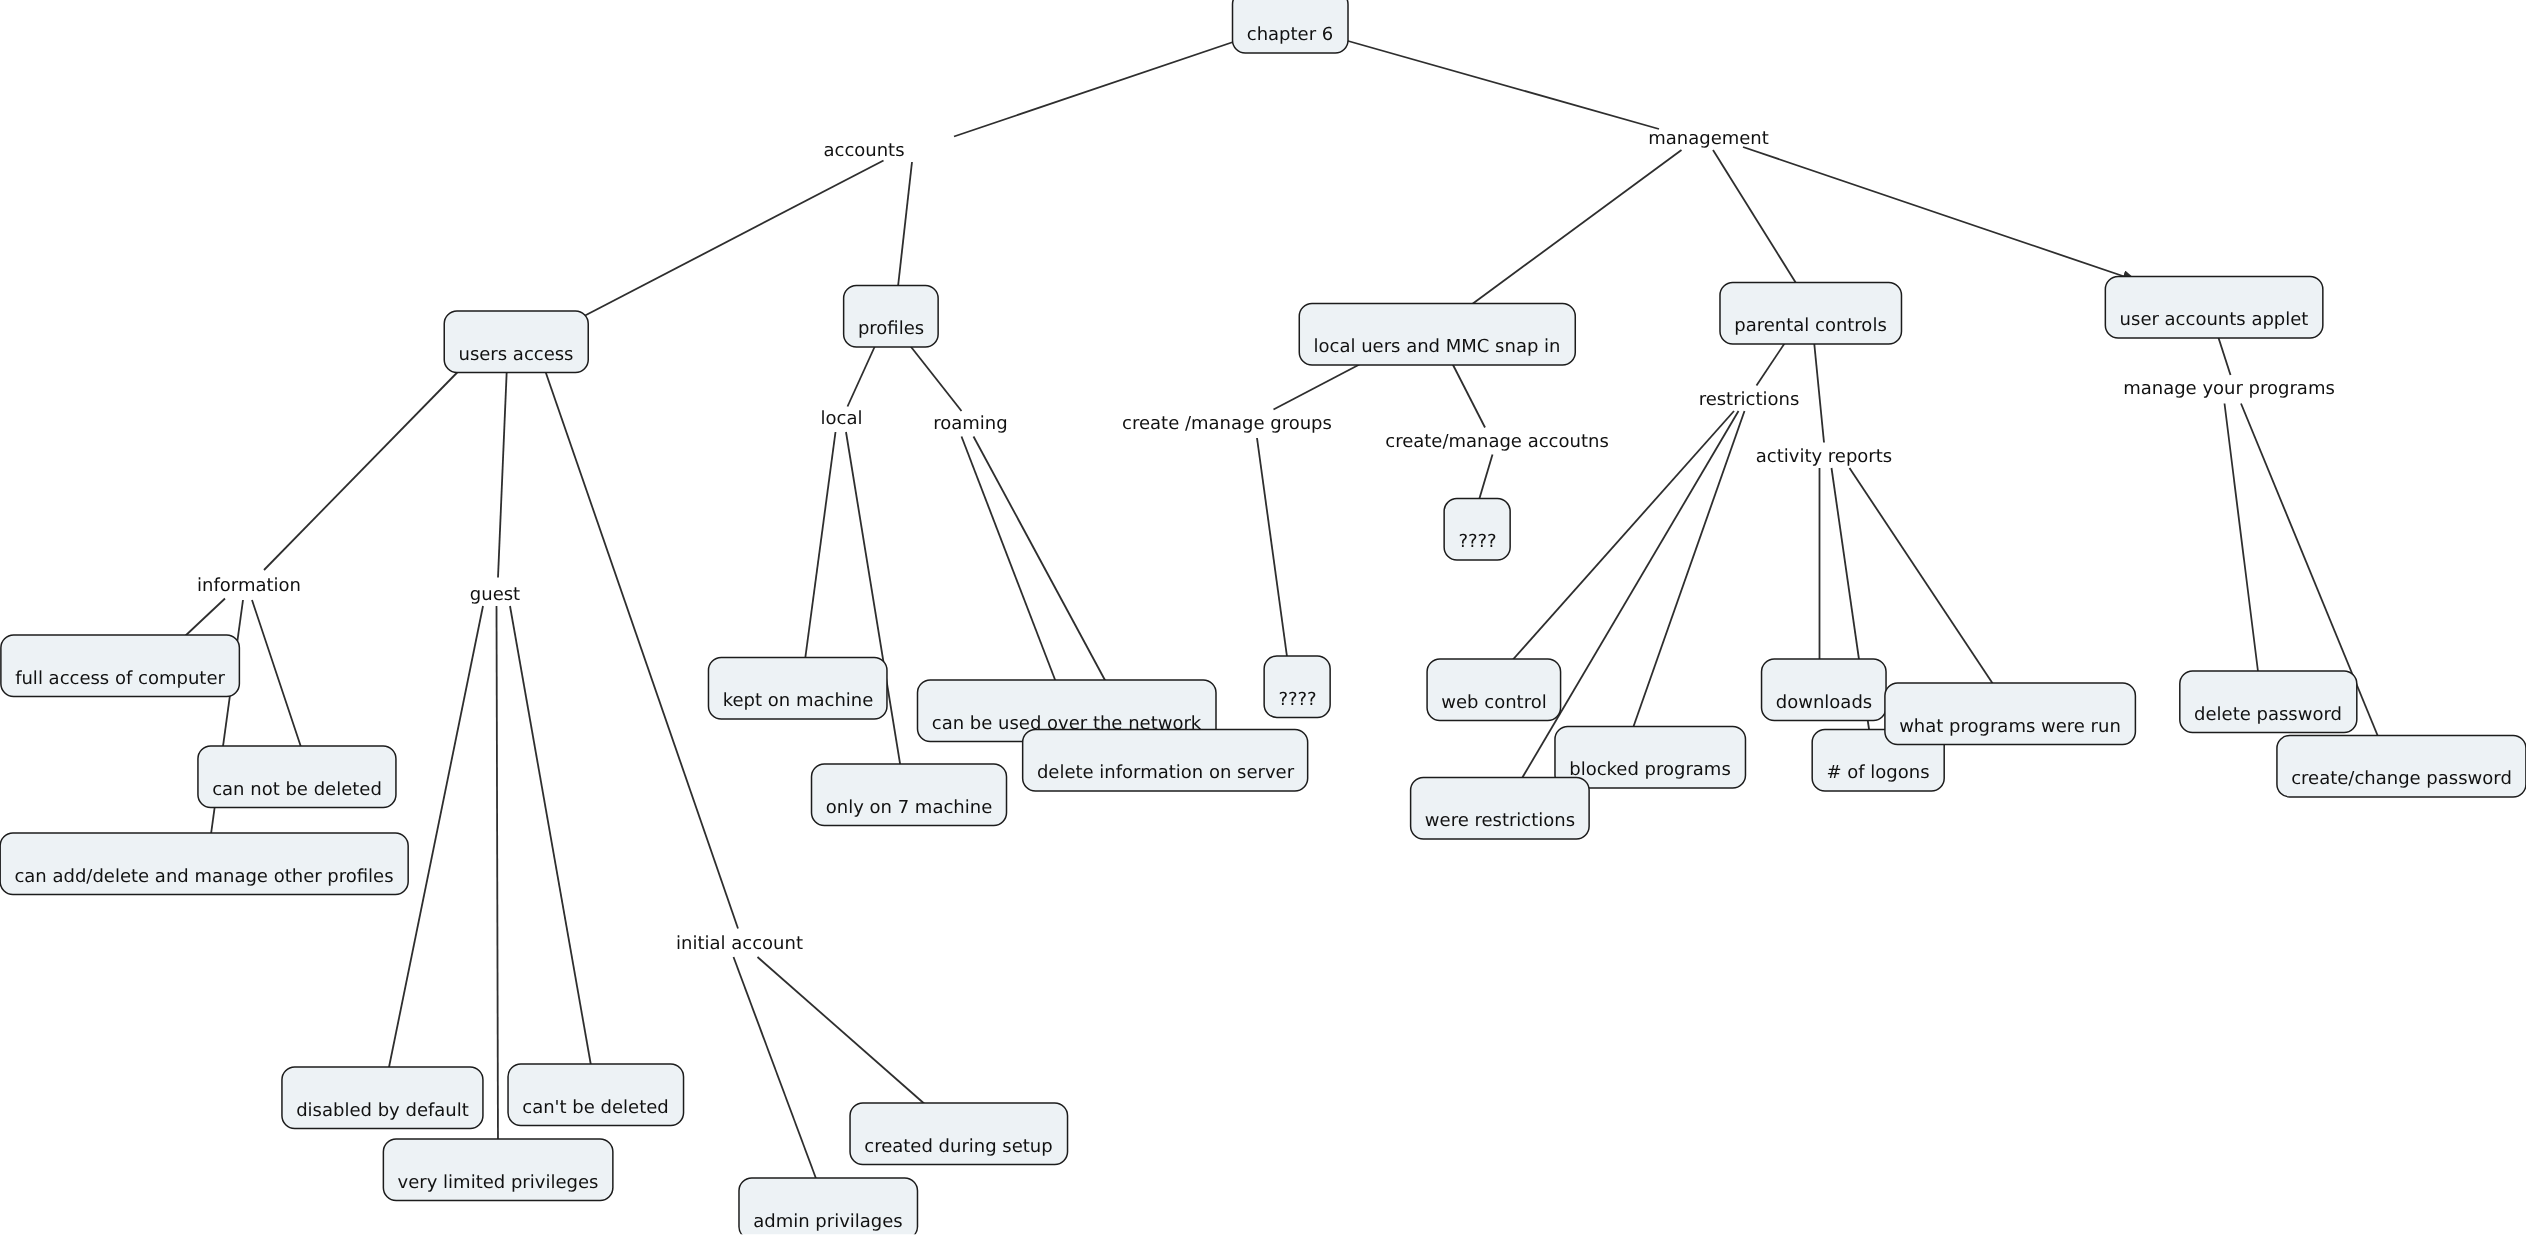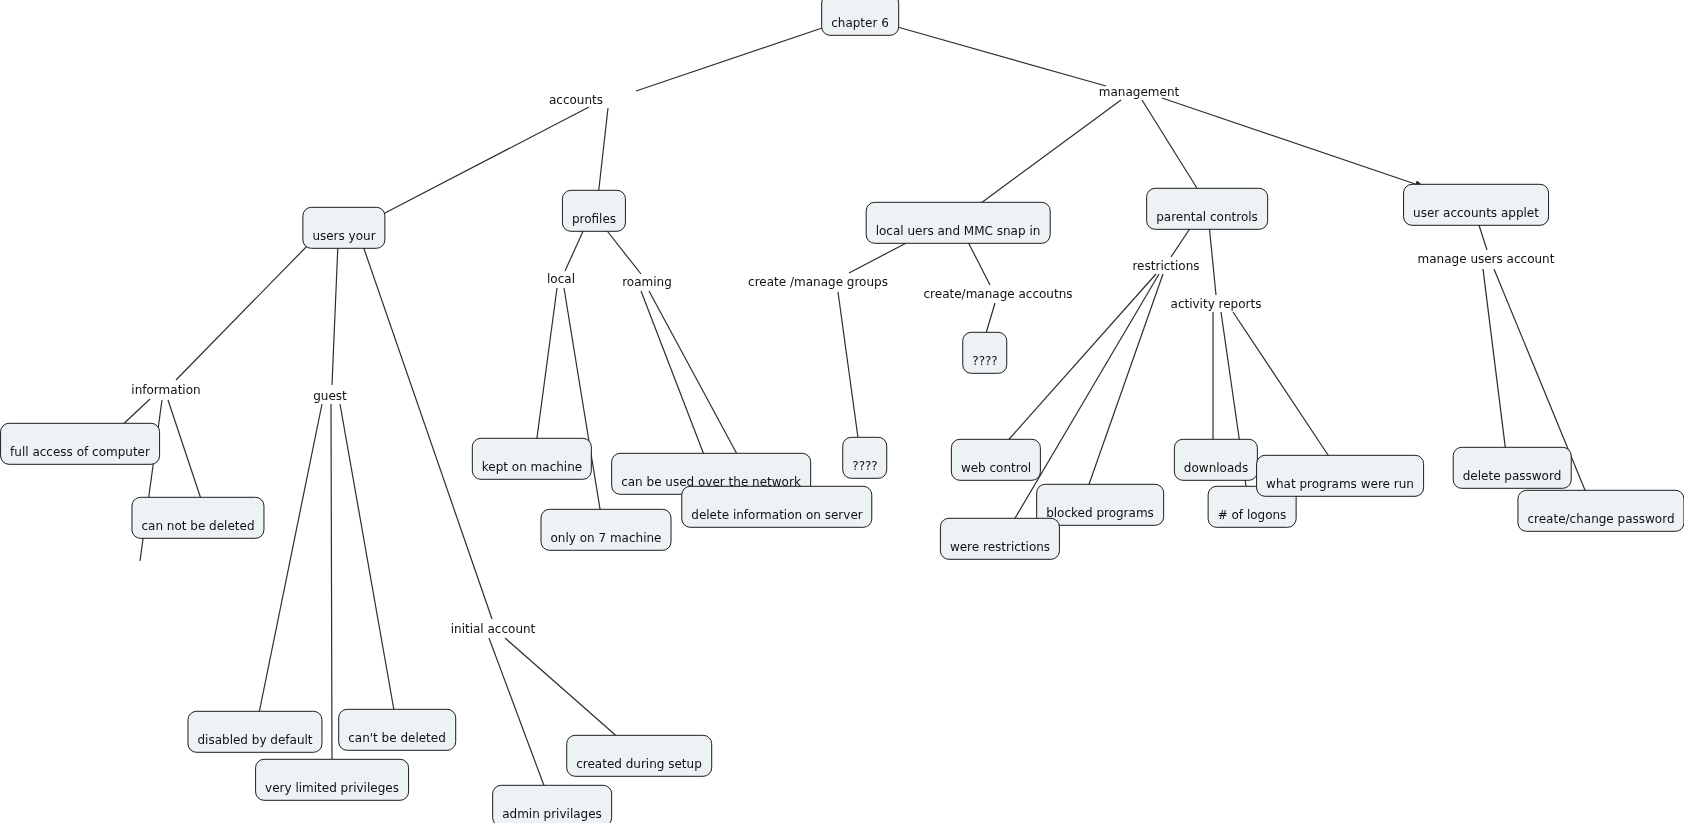--- a/index.html
+++ b/index.html
@@ -84,32 +84,33 @@
     <line x1="1233" y1="312" x2="1332" y2="461"></line>
     <line x1="1477" y1="219" x2="1487" y2="250"></line>
     <line x1="1483" y1="269" x2="1506" y2="453"></line>
     <line x1="1494" y1="269" x2="1587" y2="495"></line>
   </svg>
 
   <div class="node box" style="left:860px;top:15px">chapter 6</div>
   <div class="node" style="left:576px;top:100px">accounts</div>
   <div class="node" style="left:1139px;top:92px">management</div>
 
-  <div class="node box" style="left:344px;top:228px">users your</div>
+  <div class="node box" style="left:344px;top:228px">users access</div>
   <div class="node box" style="left:594px;top:211px">profiles</div>
   <div class="node box" style="left:958px;top:223px">local uers and MMC snap in</div>
   <div class="node box" style="left:1207px;top:209px">parental controls</div>
   <div class="node box" style="left:1476px;top:205px">user accounts applet</div>
 
   <div class="node" style="left:166px;top:390px">information</div>
   <div class="node" style="left:330px;top:396px">guest</div>
   <div class="node" style="left:493px;top:629px">initial account</div>
 
   <div class="node box" style="left:80px;top:444px">full access of computer</div>
   <div class="node box" style="left:198px;top:518px">can not be deleted</div>
+  <div class="node box" style="left:136px;top:576px">can add/delete and manage other profiles</div>
 
   <div class="node box" style="left:255px;top:732px">disabled by default</div>
   <div class="node box" style="left:397px;top:730px">can't be deleted</div>
   <div class="node box" style="left:332px;top:780px">very limited privileges</div>
 
   <div class="node box" style="left:639px;top:756px">created during setup</div>
   <div class="node box" style="left:552px;top:806px">admin privilages</div>
 
   <div class="node" style="left:561px;top:279px">local</div>
   <div class="node" style="left:647px;top:282px">roaming</div>
@@ -125,17 +126,17 @@
 
   <div class="node" style="left:1166px;top:266px">restrictions</div>
   <div class="node" style="left:1216px;top:304px">activity reports</div>
   <div class="node box" style="left:996px;top:460px">web control</div>
   <div class="node box" style="left:1100px;top:505px">blocked programs</div>
   <div class="node box" style="left:1000px;top:539px">were restrictions</div>
   <div class="node box" style="left:1216px;top:460px">downloads</div>
   <div class="node box" style="left:1252px;top:507px"># of logons</div>
   <div class="node box" style="left:1340px;top:476px">what programs were run</div>
 
-  <div class="node" style="left:1486px;top:259px">manage users account</div>
+  <div class="node" style="left:1486px;top:259px">manage your programs</div>
   <div class="node box" style="left:1512px;top:468px">delete password</div>
   <div class="node box" style="left:1601px;top:511px">create/change password</div>
 
 </div>
 
 </body></html>

